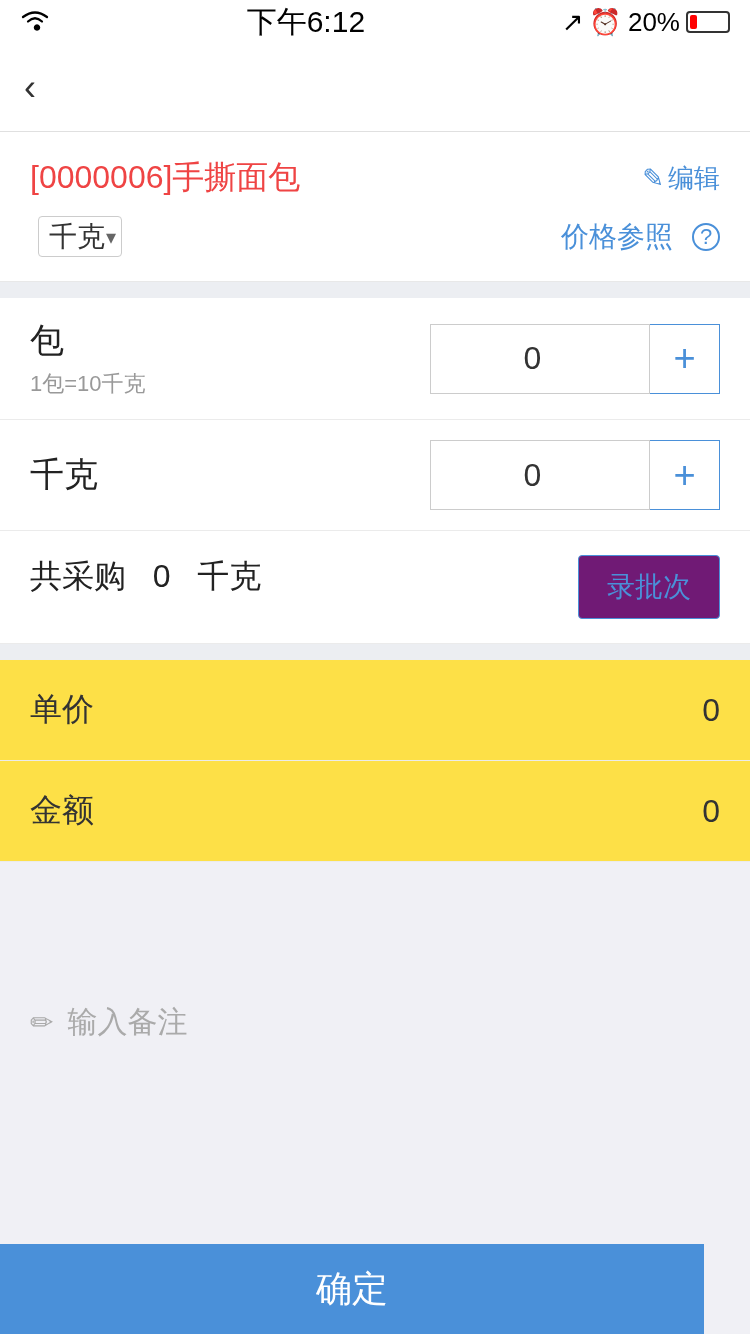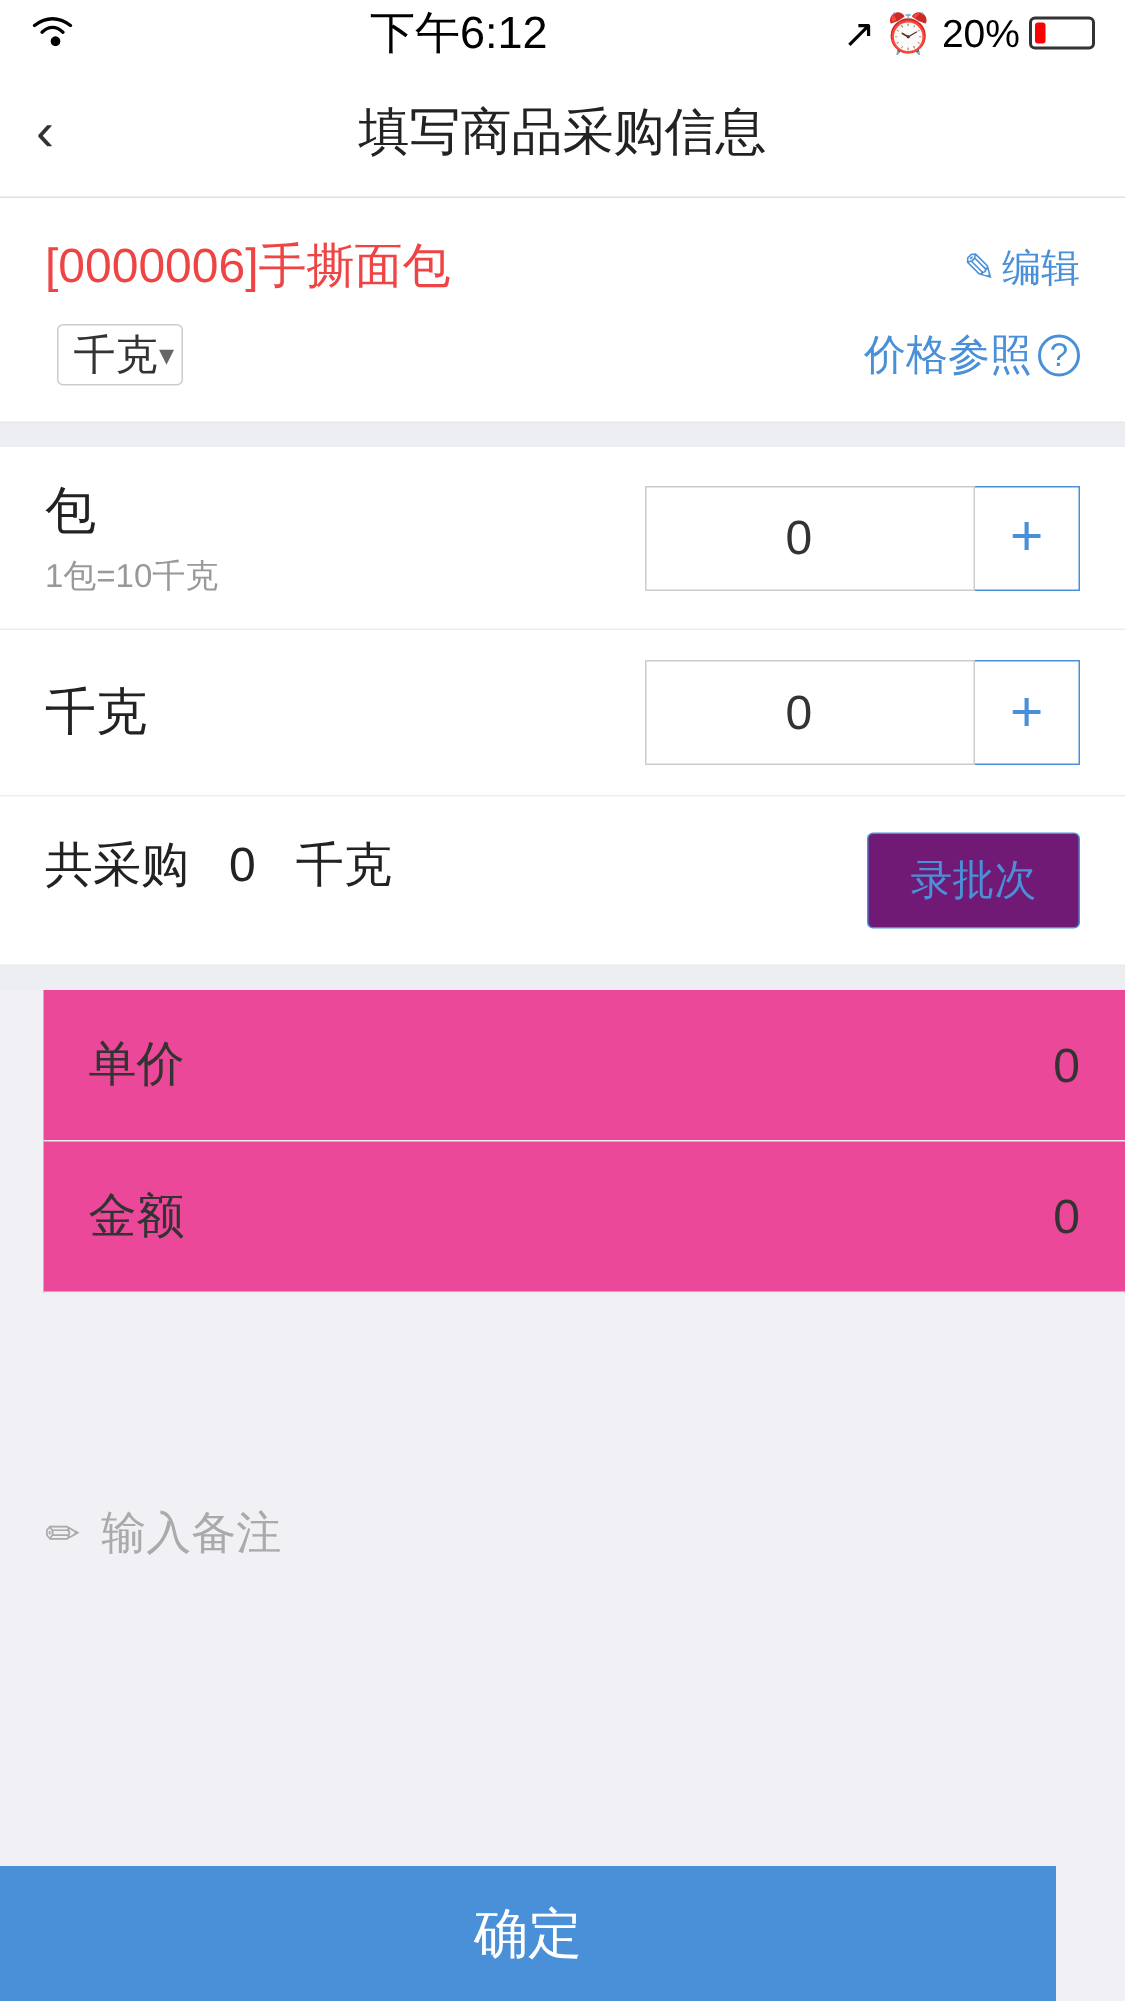--- a/index.html
+++ b/index.html
@@ -135,21 +135,21 @@
       color: #666;
       position: absolute;
       right: 6px;
       pointer-events: none;
     }
     .price-ref {
       color: #4a90d9;
       font-size: 28px;
       display: flex;
       align-items: center;
-      gap: 4px;
+      gap: 19px;
       cursor: pointer;
     }
 
     
     .section-divider {
       height: 16px;
       background: #eceef2;
       width: 750px;
     }
 
@@ -227,23 +227,22 @@
       color: #4a90d9;
       background: #701a75;
       font-size: 28px;
       padding: 12px 28px;
       border-radius: 4px;
       cursor: pointer;
     }
 
     
     .price-section {
-      background: #ec4899;
+      background: #fde047;
       margin-top: 0;
-      margin-left: 29px;
     }
     .price-row {
       display: flex;
       align-items: center;
       justify-content: space-between;
       padding: 28px 30px;
       border-bottom: 1px solid #ebebeb;
     }
     .price-label {
       font-size: 32px;
@@ -310,21 +309,20 @@
     <span class="battery-icon">
       <span class="battery-body">
         <span class="battery-fill"></span>
       </span>
     </span>
   </div>
 </div>
 
 <div class="nav-bar">
   <span class="nav-back">‹</span>
-  <span class="nav-title">填写商品采购信息</span>
 </div>
 
 <div class="product-card">
   <div class="product-info">
     <div class="product-header">
       <span class="product-name">[0000006]手撕面包</span>
       <span class="edit-link">
         <span>✎</span>
         <span>编辑</span>
       </span>

